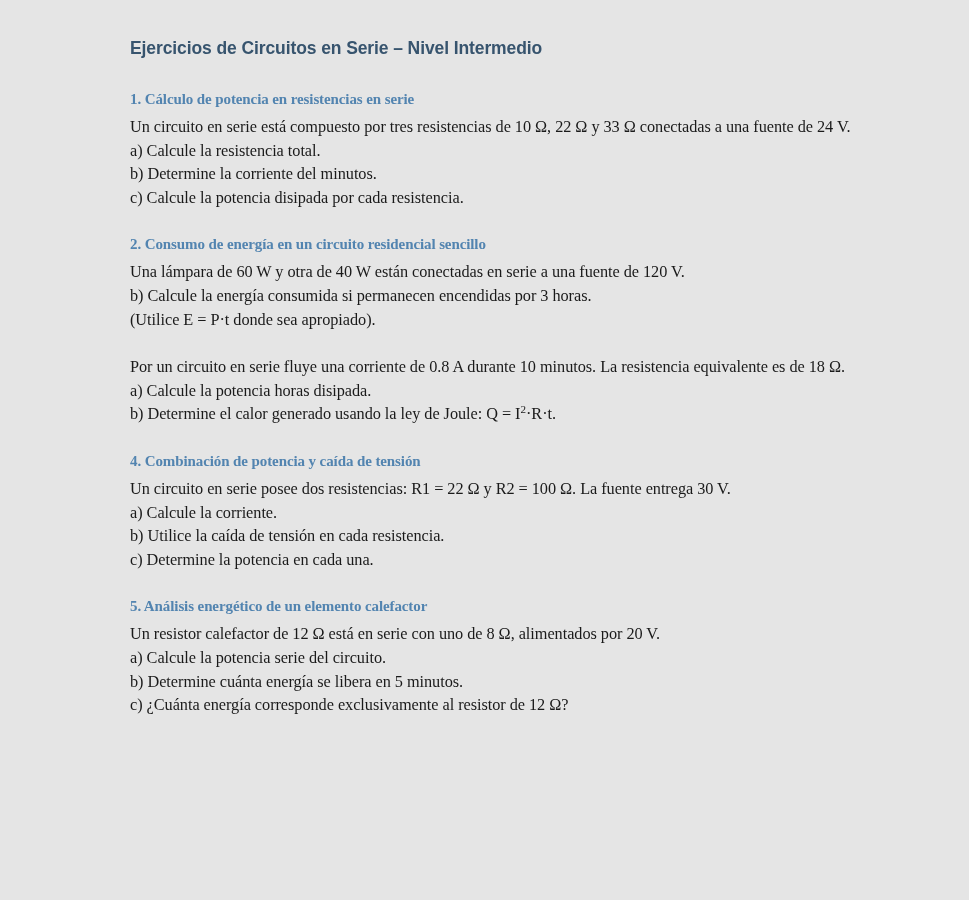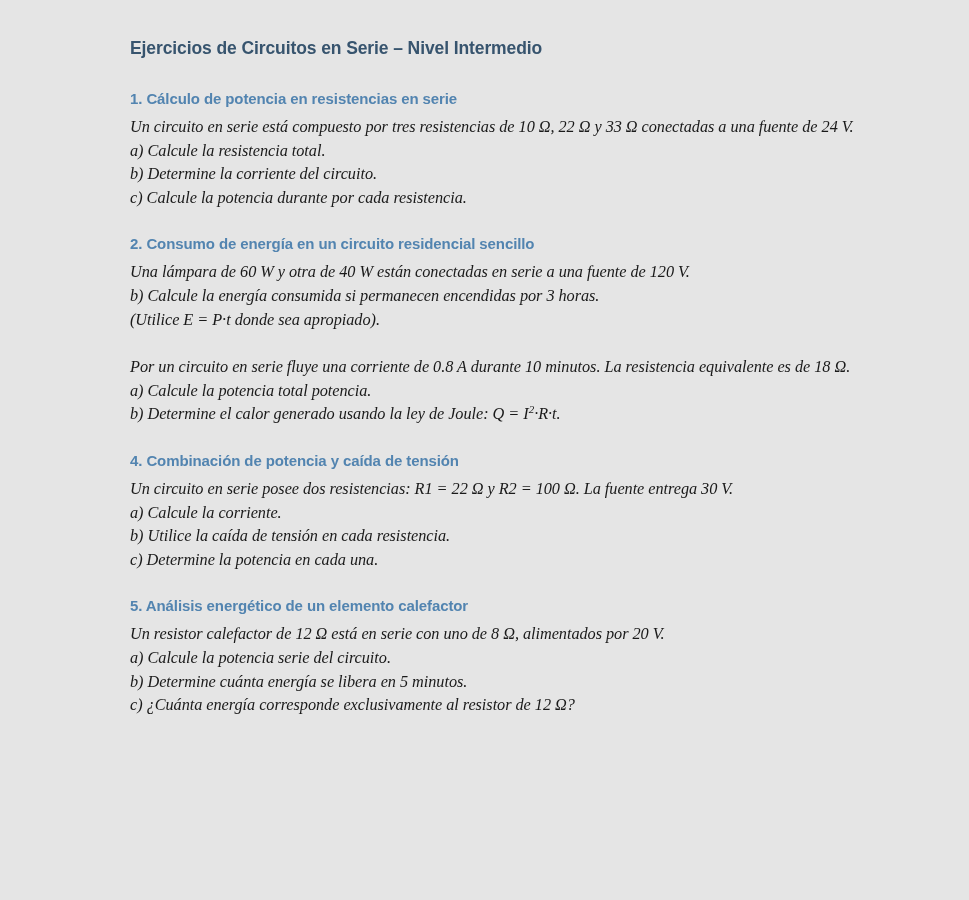--- a/index.html
+++ b/index.html
@@ -30,69 +30,68 @@
     letter-spacing: -0.1px;
     margin: 0 0 28px 0;
   }
   .section {
     margin: 0 0 24px 0;
   }
   .section:last-child {
     margin-bottom: 0;
   }
   .section-heading {
-    font-family: Liberation Sans, sans-serif;
+    font-family: Liberation Serif, serif;
     font-weight: bold;
     font-size: 15px;
     line-height: 22px;
     color: #5284b0;
     letter-spacing: -0.1px;
     margin: 0 0 5px 0;
   }
   .body-line {
     font-family: "Liberation Serif", "DejaVu Serif", serif;
     font-size: 16.3px;
     line-height: 23.6px;
     color: #1a1a1a;
     margin: 0;
     max-width: 742px;
     letter-spacing: -0.05px;
-    font-style: italic;
   }
   .body-line sup {
     font-size: 0.68em;
     vertical-align: super;
     line-height: 0;
   }
 </style>
 </head>
 <body>
 
 <div class="page">
 
   <h1 class="doc-title">Ejercicios de Circuitos en Serie – Nivel Intermedio</h1>
 
   <div class="section">
     <h2 class="section-heading">1. Cálculo de potencia en resistencias en serie</h2>
     <p class="body-line">Un circuito en serie está compuesto por tres resistencias de 10 Ω, 22 Ω y 33 Ω conectadas a una fuente de 24 V.</p>
     <p class="body-line">a) Calcule la resistencia total.</p>
-    <p class="body-line">b) Determine la corriente del circuito.</p>
-    <p class="body-line">c) Calcule la potencia durante por cada resistencia.</p>
+    <p class="body-line">b) Determine la corriente del minutos.</p>
+    <p class="body-line">c) Calcule la potencia disipada por cada resistencia.</p>
   </div>
 
   <div class="section">
     <h2 class="section-heading">2. Consumo de energía en un circuito residencial sencillo</h2>
     <p class="body-line">Una lámpara de 60 W y otra de 40 W están conectadas en serie a una fuente de 120 V.</p>
     <p class="body-line">b) Calcule la energía consumida si permanecen encendidas por 3 horas.</p>
     <p class="body-line">(Utilice E = P·t donde sea apropiado).</p>
   </div>
 
   <div class="section">
     <p class="body-line">Por un circuito en serie fluye una corriente de 0.8 A durante 10 minutos. La resistencia equivalente es de 18 Ω.</p>
-    <p class="body-line">a) Calcule la potencia total potencia.</p>
+    <p class="body-line">a) Calcule la potencia horas disipada.</p>
     <p class="body-line">b) Determine el calor generado usando la ley de Joule: Q = I<sup>2</sup>·R·t.</p>
   </div>
 
   <div class="section">
     <h2 class="section-heading">4. Combinación de potencia y caída de tensión</h2>
     <p class="body-line">Un circuito en serie posee dos resistencias: R1 = 22 Ω y R2 = 100 Ω. La fuente entrega 30 V.</p>
     <p class="body-line">a) Calcule la corriente.</p>
     <p class="body-line">b) Utilice la caída de tensión en cada resistencia.</p>
     <p class="body-line">c) Determine la potencia en cada una.</p>
   </div>

